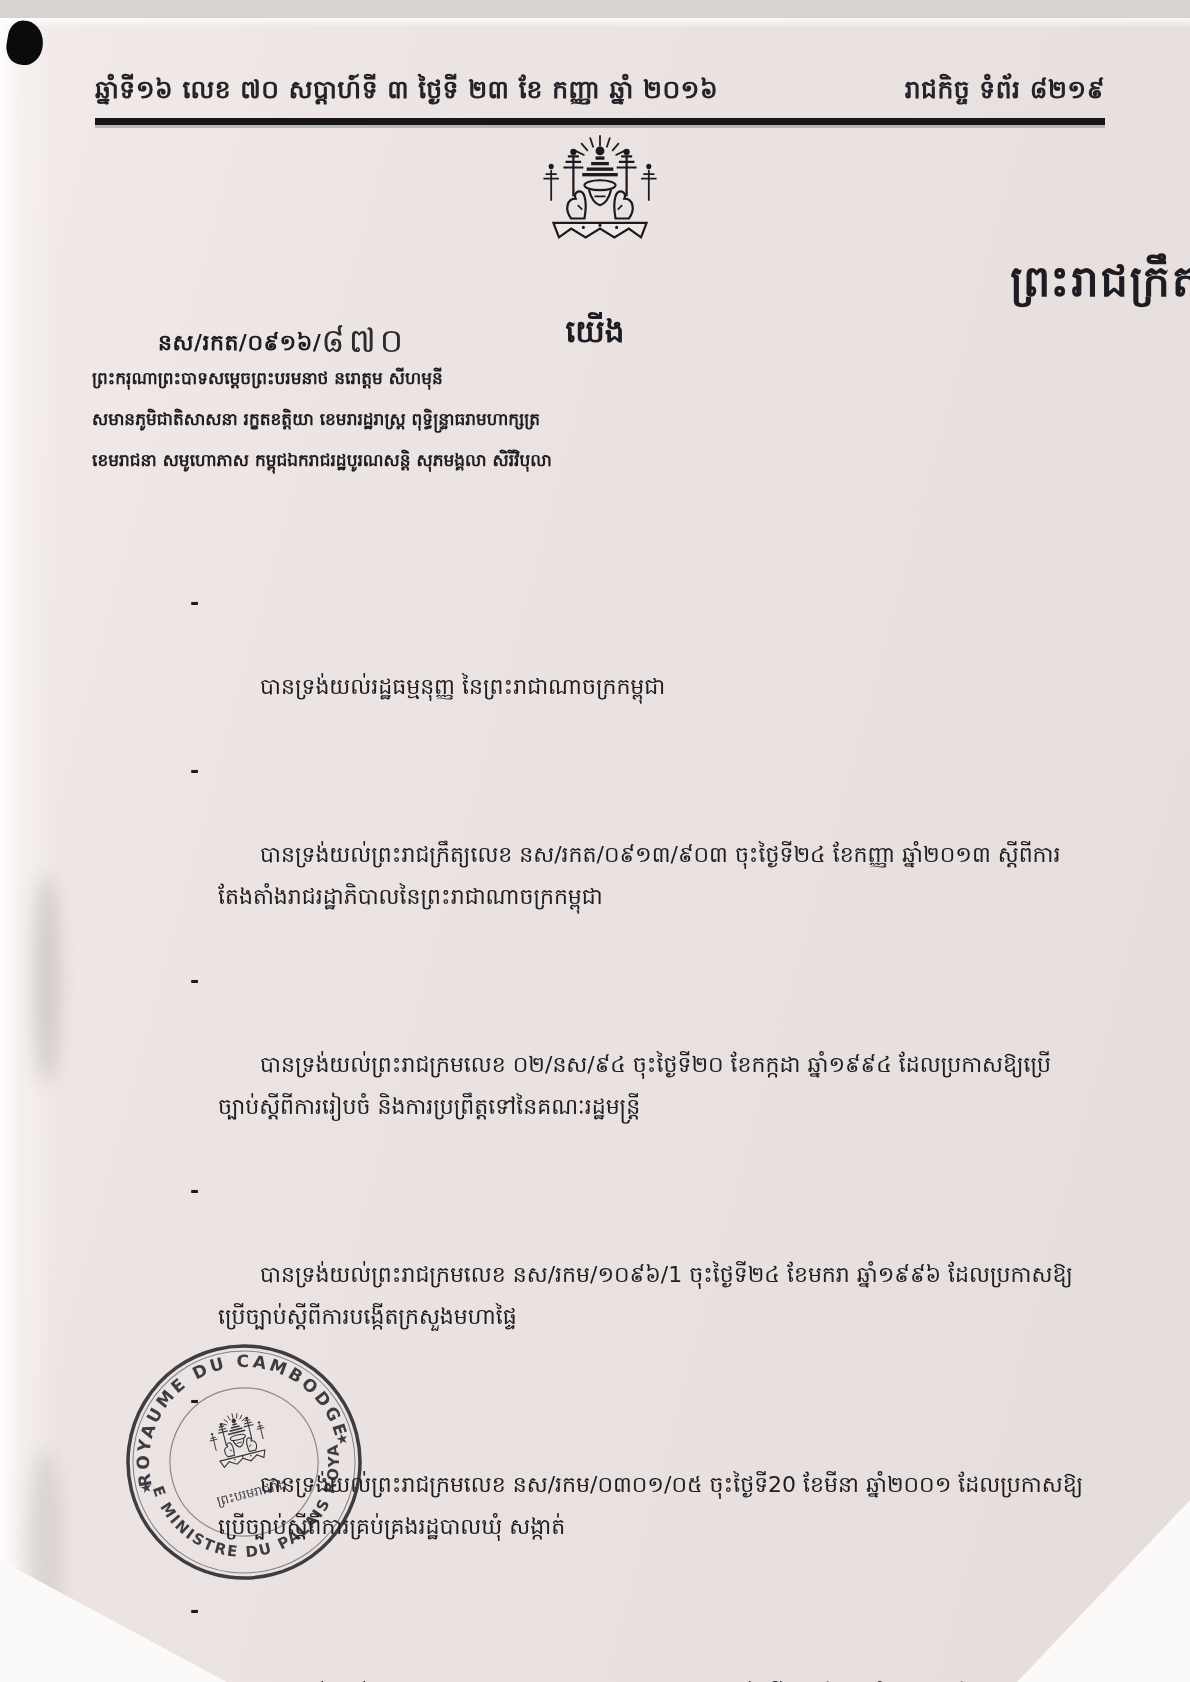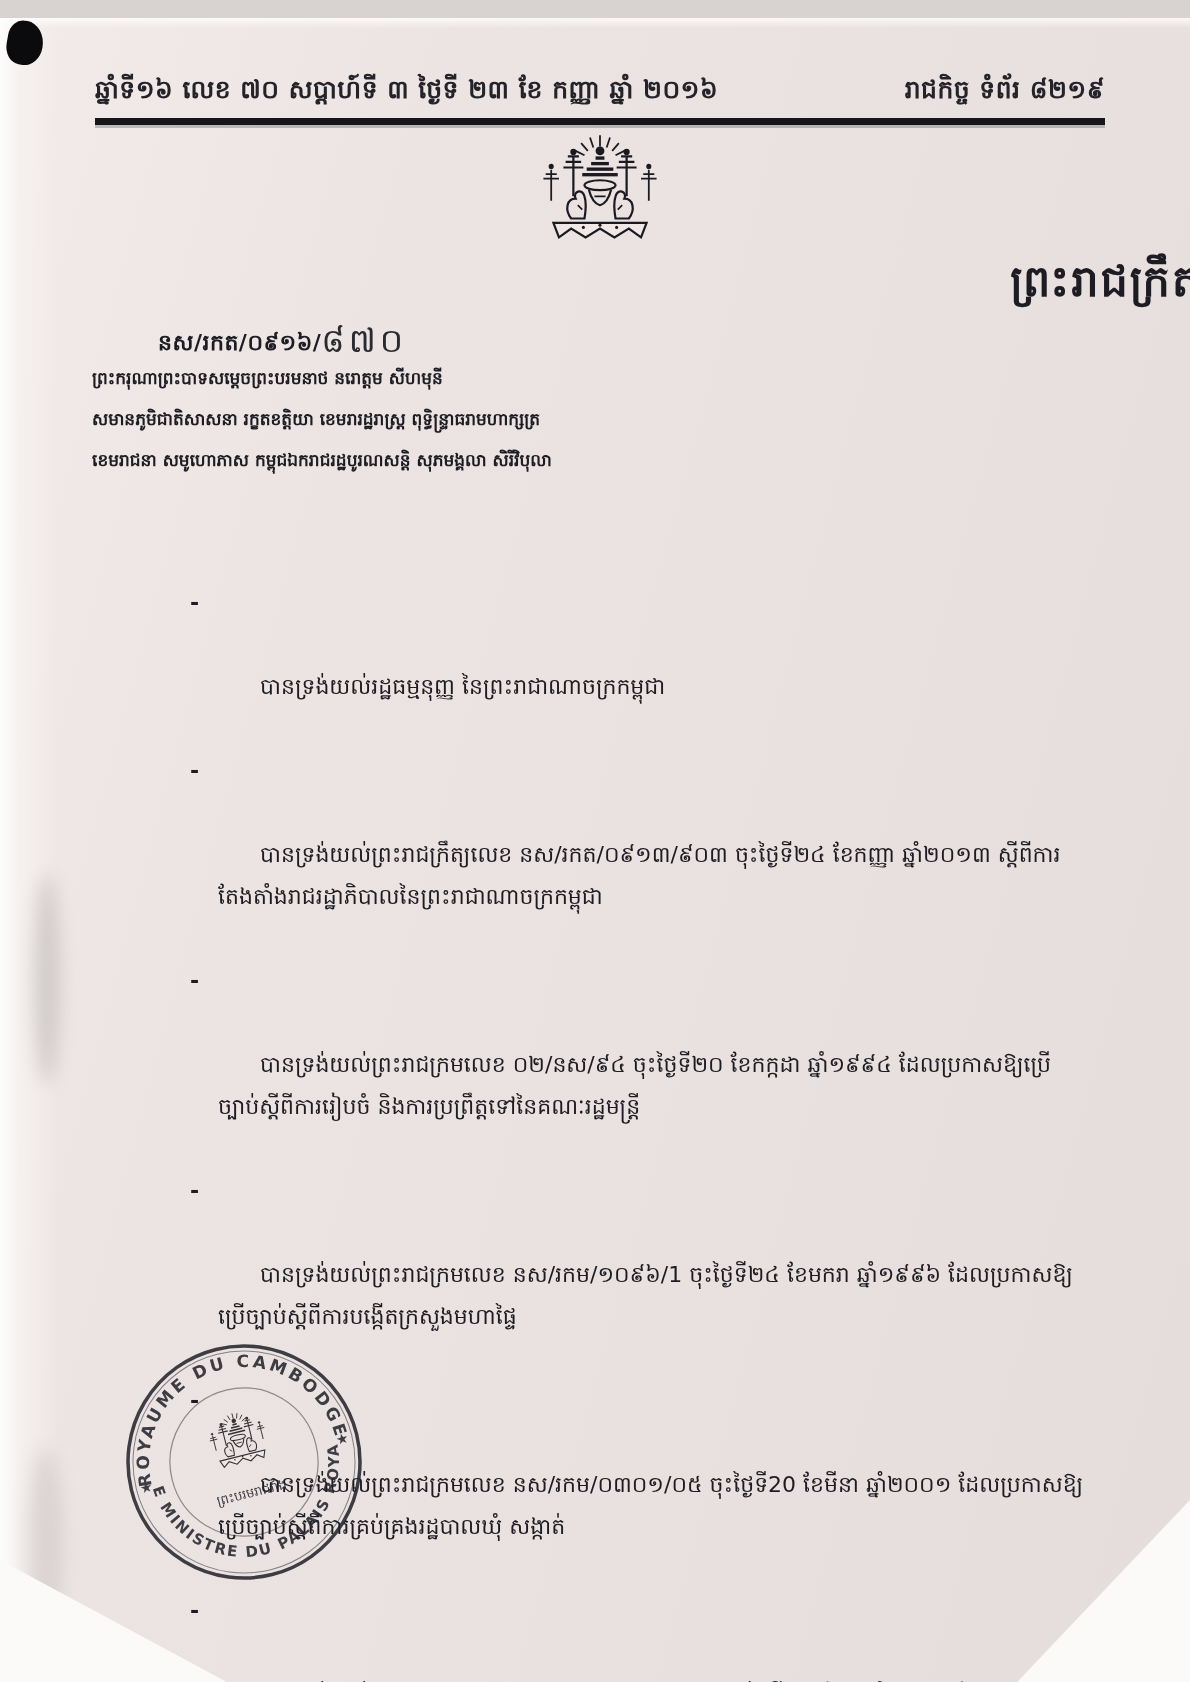--- a/index.html
+++ b/index.html
@@ -139,20 +139,21 @@
       </symbol>
     </defs>
     <use href="#arms" x="0" y="0" width="120" height="110"></use>
   </svg>
 
   <div class="doc-number">
     <span>នស/រកត/០៩១៦/</span><span class="handwritten">៨៧០</span>
   </div>
 
   <h1 class="decree-title">ព្រះរាជក្រឹត្យ</h1>
+  <div class="decree-subtitle">យើង</div>
 
   <div class="royal-titles">
     <div>ព្រះករុណាព្រះបាទសម្តេចព្រះបរមនាថ នរោត្តម សីហមុនី</div>
     <div>សមានភូមិជាតិសាសនា រក្ខតខត្តិយា ខេមរារដ្ឋរាស្ត្រ ពុទ្ធិន្ទ្រាធរាមហាក្សត្រ</div>
     <div>ខេមរាជនា សមូហោភាស កម្ពុជឯករាជរដ្ឋបូរណសន្តិ សុភមង្គលា សិរីវិបុលា</div>
   </div>
 
   <ul class="considerations">
     <li>
       <span class="marker">-</span>

